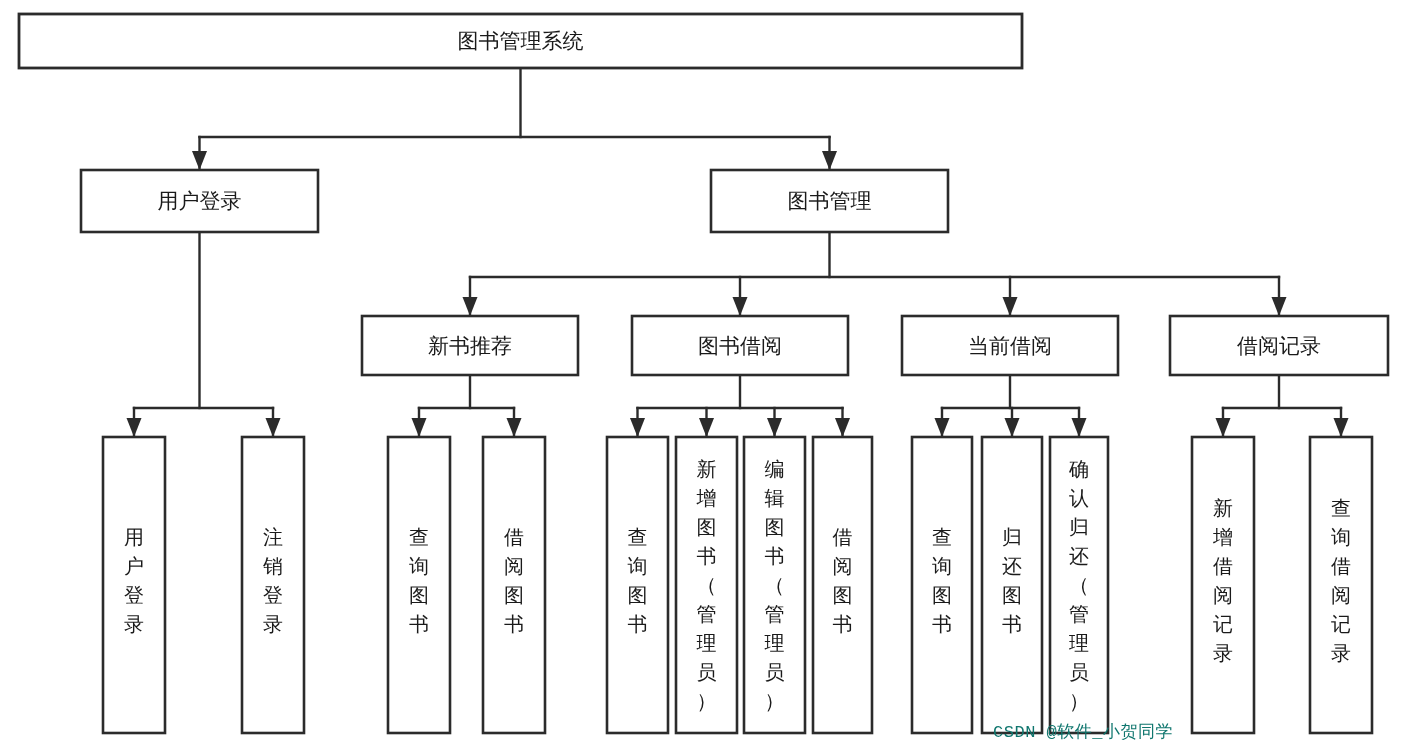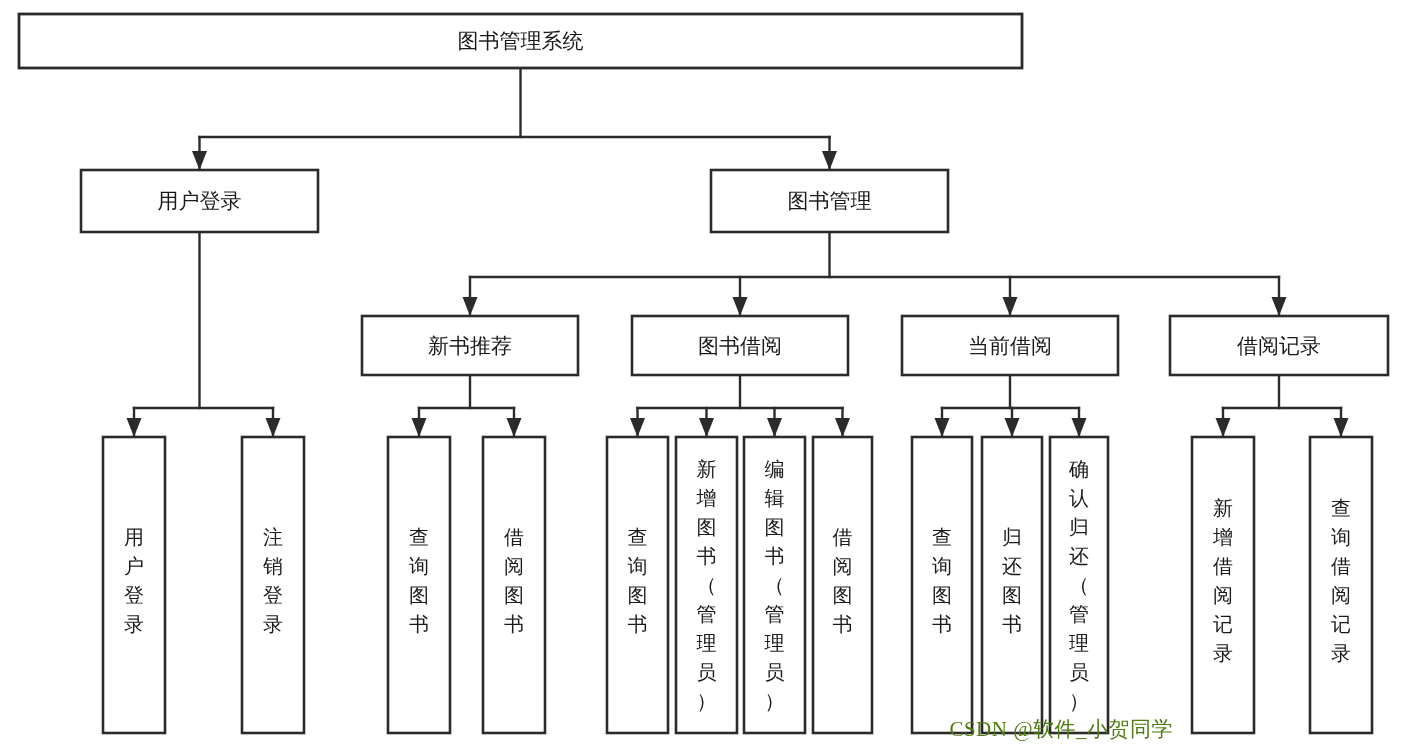--- a/index.html
+++ b/index.html
@@ -40,23 +40,23 @@
   .node-label-v{
     font-family:"DejaVu Sans","Liberation Sans",sans-serif;
     font-size:20px;
     fill:#1a1a1a;
     text-anchor:middle;
   }
   .watermark{
     position:absolute;
     right:12px;
     bottom:4px;
-    font-family:Liberation Serif, serif;
-    font-size:21px;
-    color:#4d7c0f;
+    font-family:Liberation Mono, monospace;
+    font-size:17px;
+    color:#0f766e;
     letter-spacing:0.5px;
     white-space:nowrap;
     user-select:none;
   }
 </style>
 </head>
 <body>
 
 <div id="diagram-root">
   <svg id="tree-svg" viewBox="0 0 1405 747" xmlns="http://www.w3.org/2000/svg">

